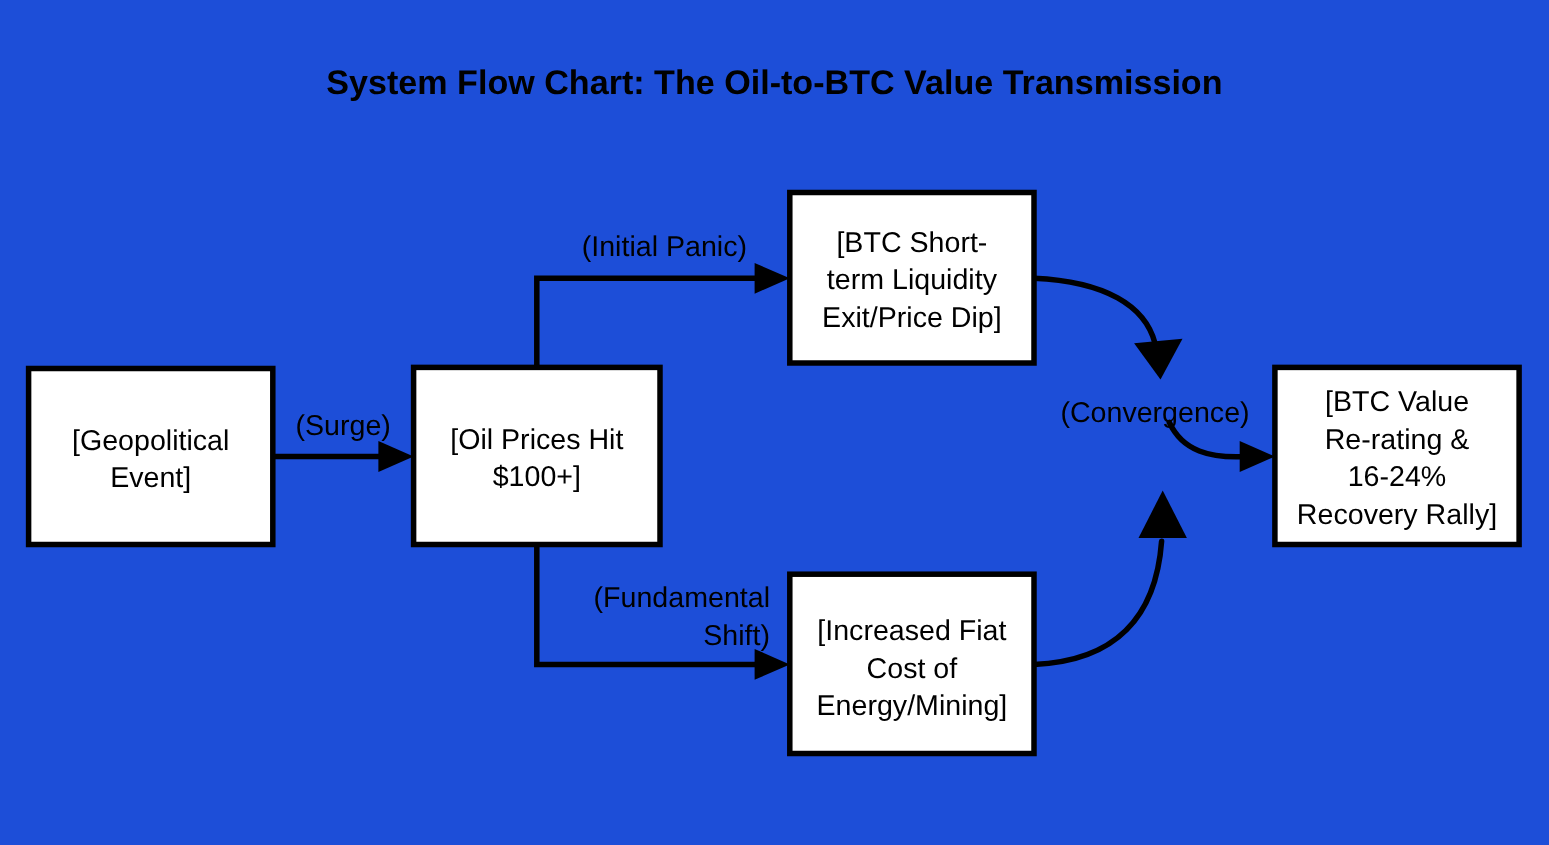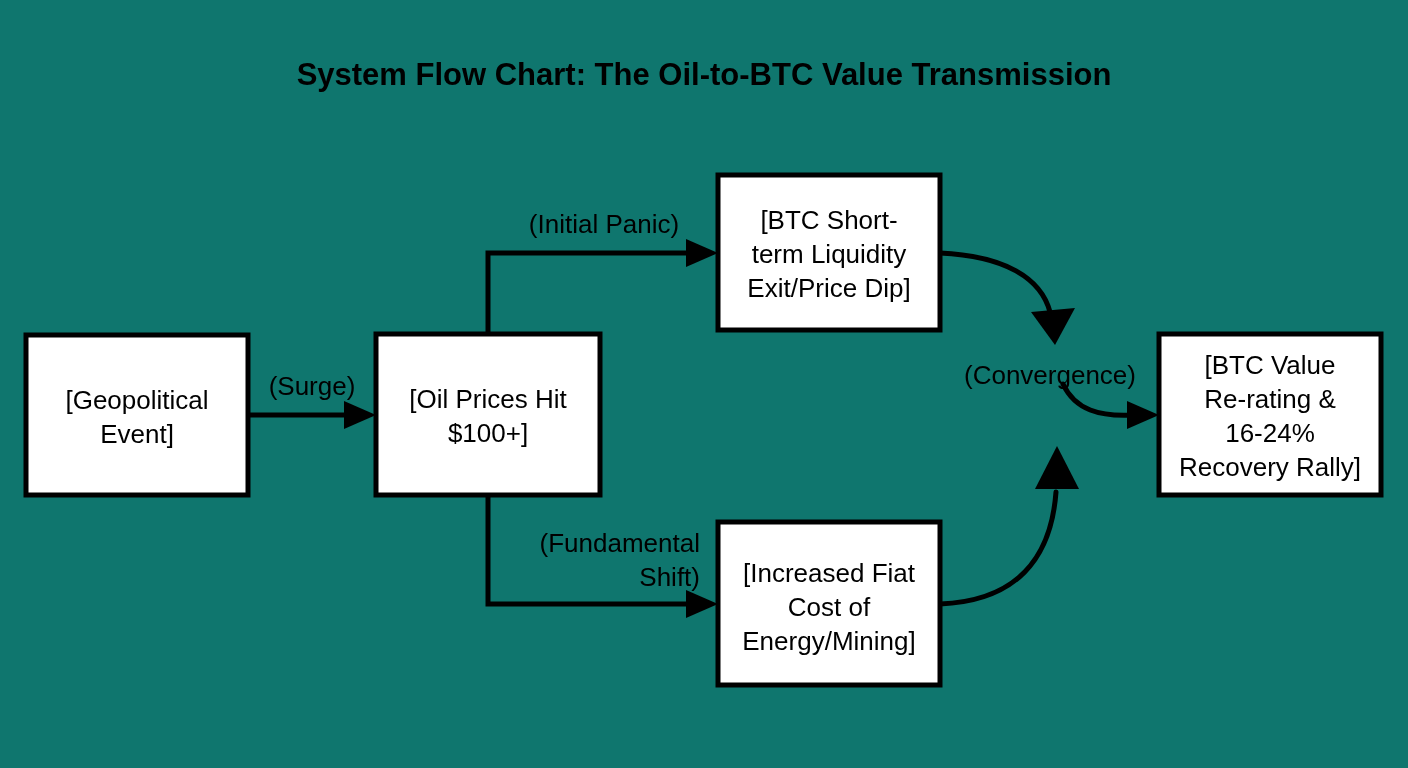--- a/index.html
+++ b/index.html
@@ -10,21 +10,21 @@
   body {
     width: 1408px;
     height: 768px;
     overflow: hidden;
     font-family: "Liberation Sans", sans-serif;
   }
   #canvas {
     position: relative;
     width: 1408px;
     height: 768px;
-    background: #0f766e;
+    background: #1d4ed8;
     text-align: center;
   }
   svg.diagram {
     position: absolute;
     top: 0;
     left: 0;
     width: 1408px;
     height: 768px;
   }
   .chart-title {

